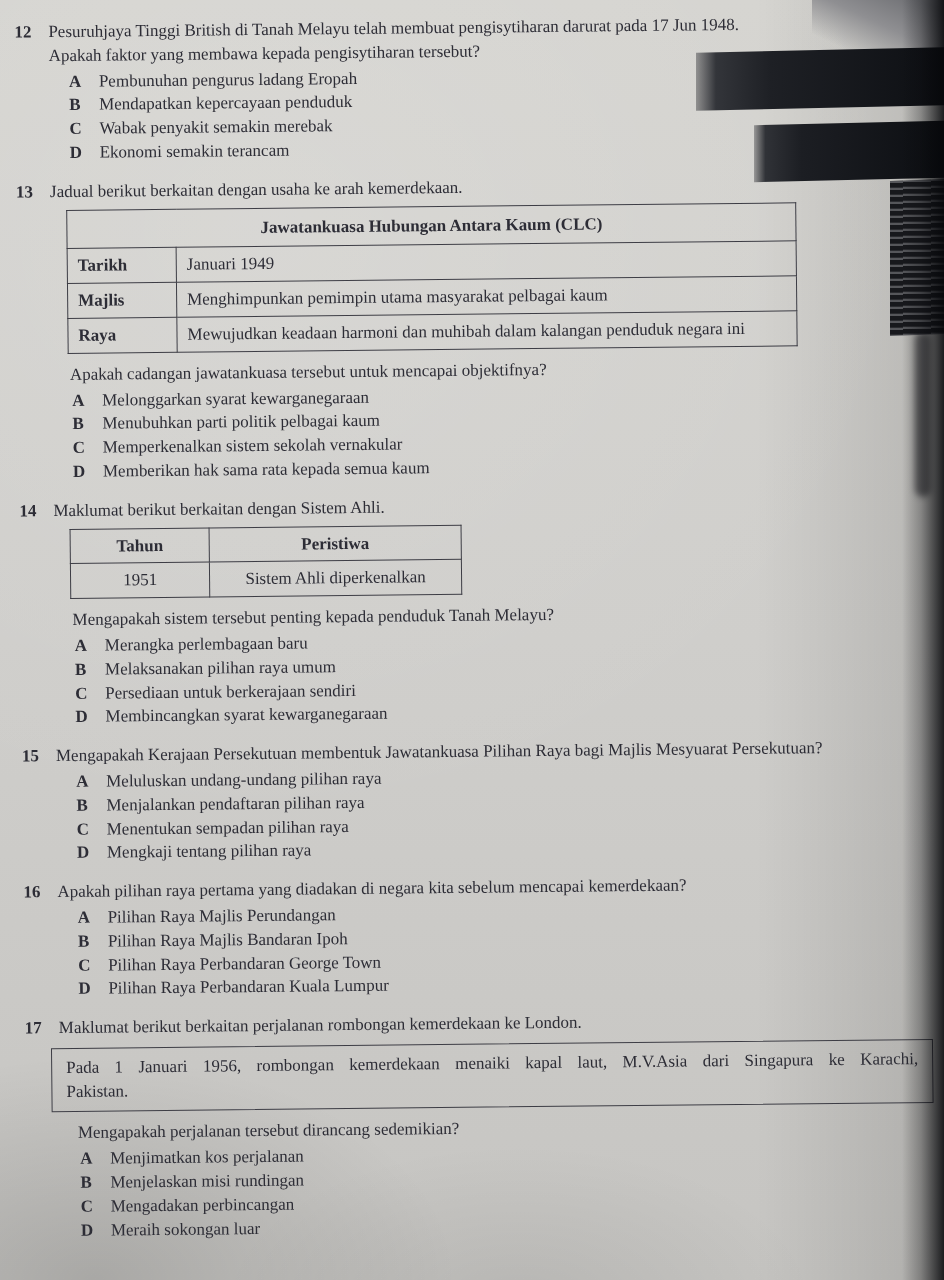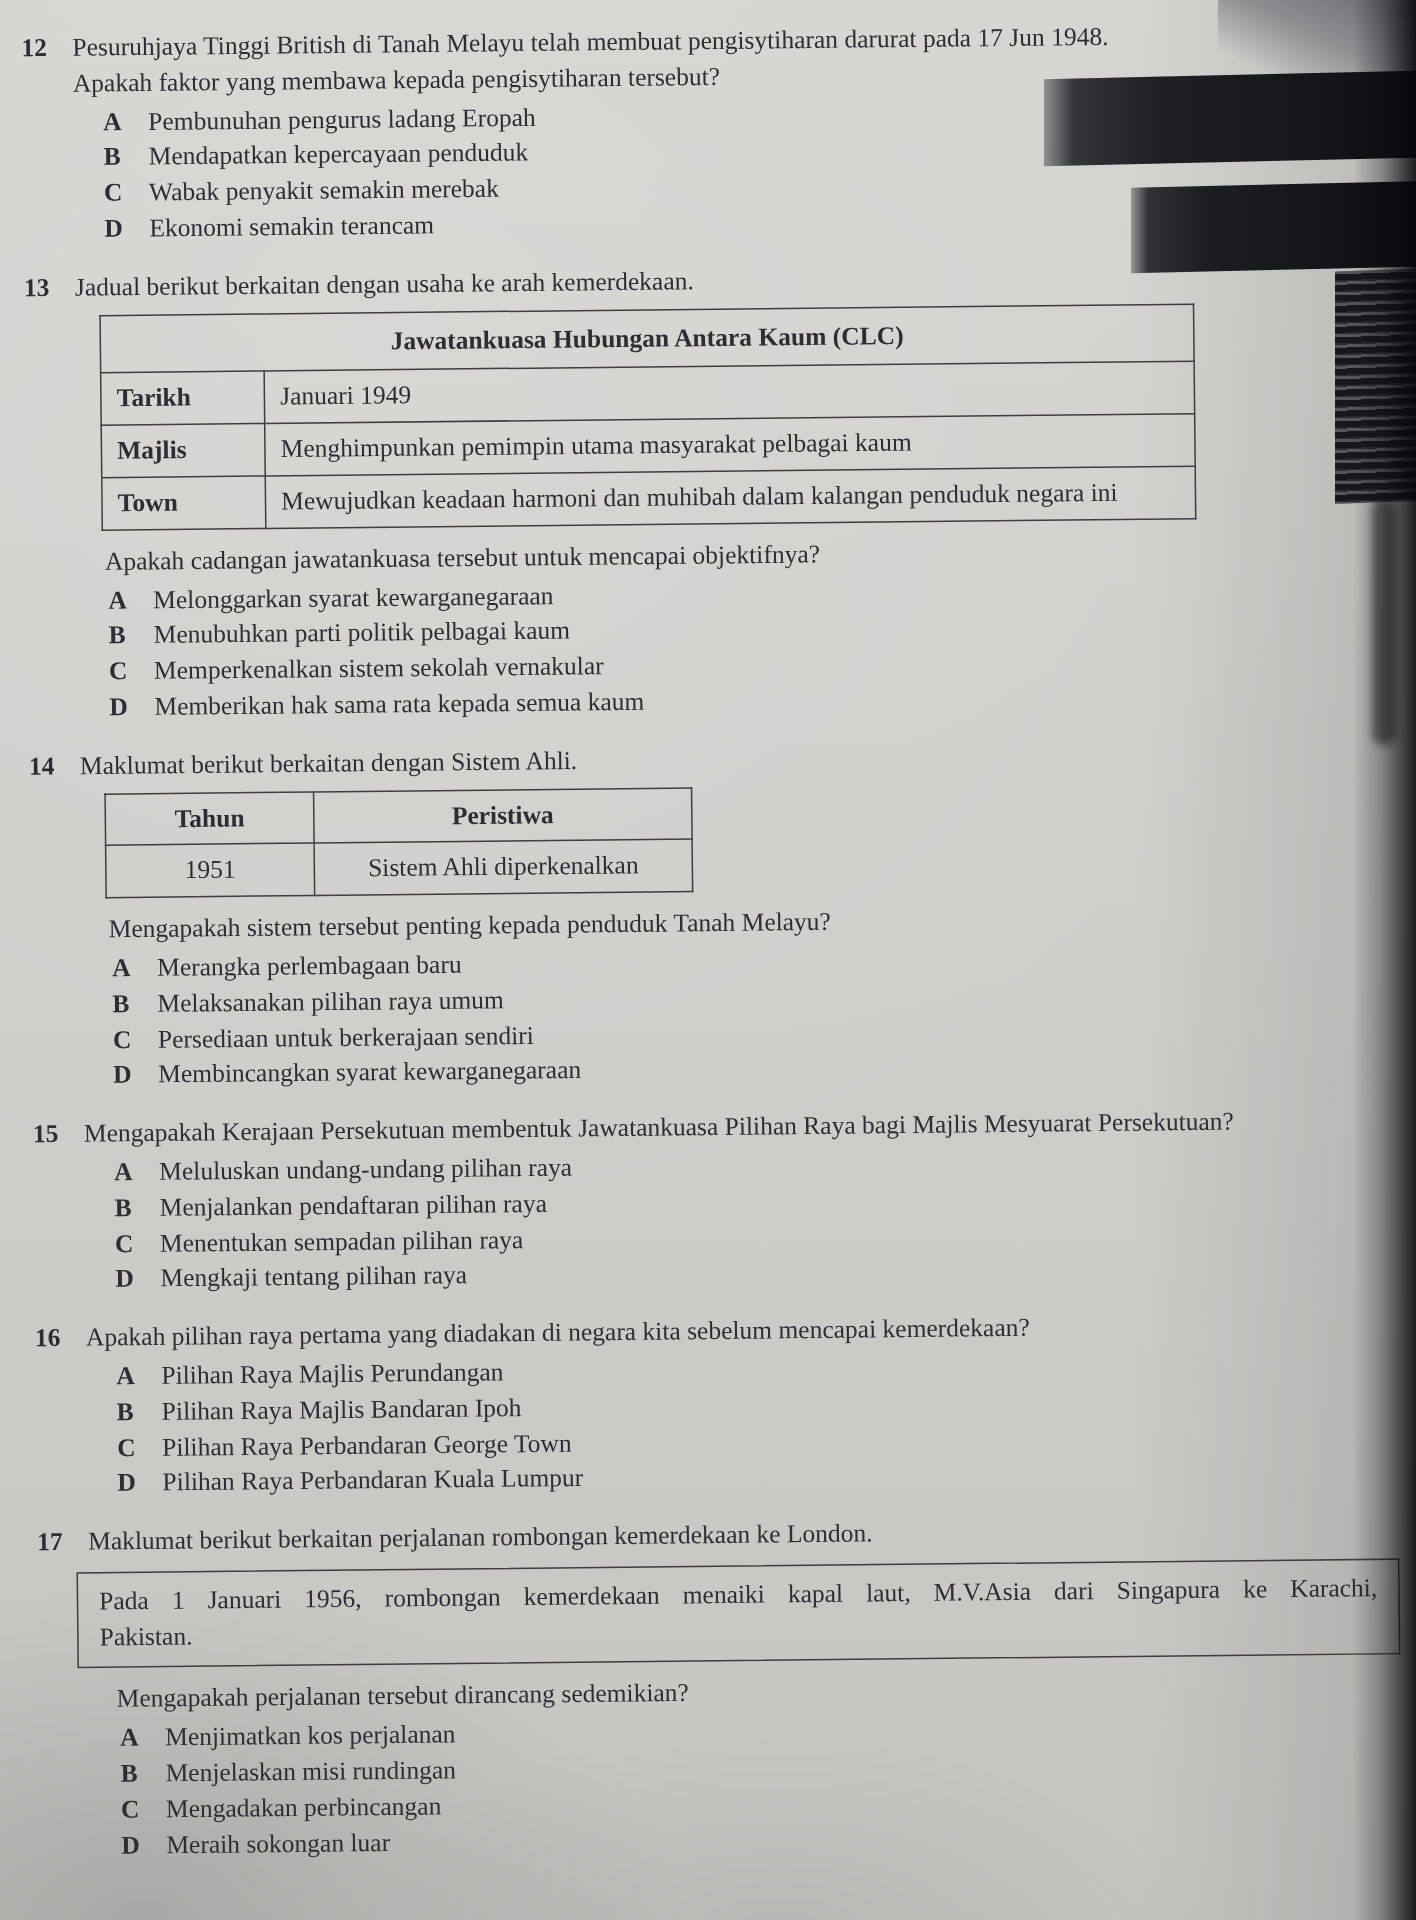--- a/index.html
+++ b/index.html
@@ -102,21 +102,21 @@
           </tr>
           <tr>
             <td class="t-key">Tarikh</td>
             <td class="t-val">Januari 1949</td>
           </tr>
           <tr>
             <td class="t-key">Majlis</td>
             <td class="t-val">Menghimpunkan pemimpin utama masyarakat pelbagai kaum</td>
           </tr>
           <tr>
-            <td class="t-key">Town</td>
+            <td class="t-key">Raya</td>
             <td class="t-val">Mewujudkan keadaan harmoni dan muhibah dalam kalangan penduduk negara ini</td>
           </tr>
         </tbody>
       </table>
       <div class="sub-q">Apakah cadangan jawatankuasa tersebut untuk mencapai objektifnya?</div>
       <div class="options">
         <div class="opt">
             <span class="opt-letter">A</span>
             <span>Melonggarkan syarat kewarganegaraan</span>
           </div>

